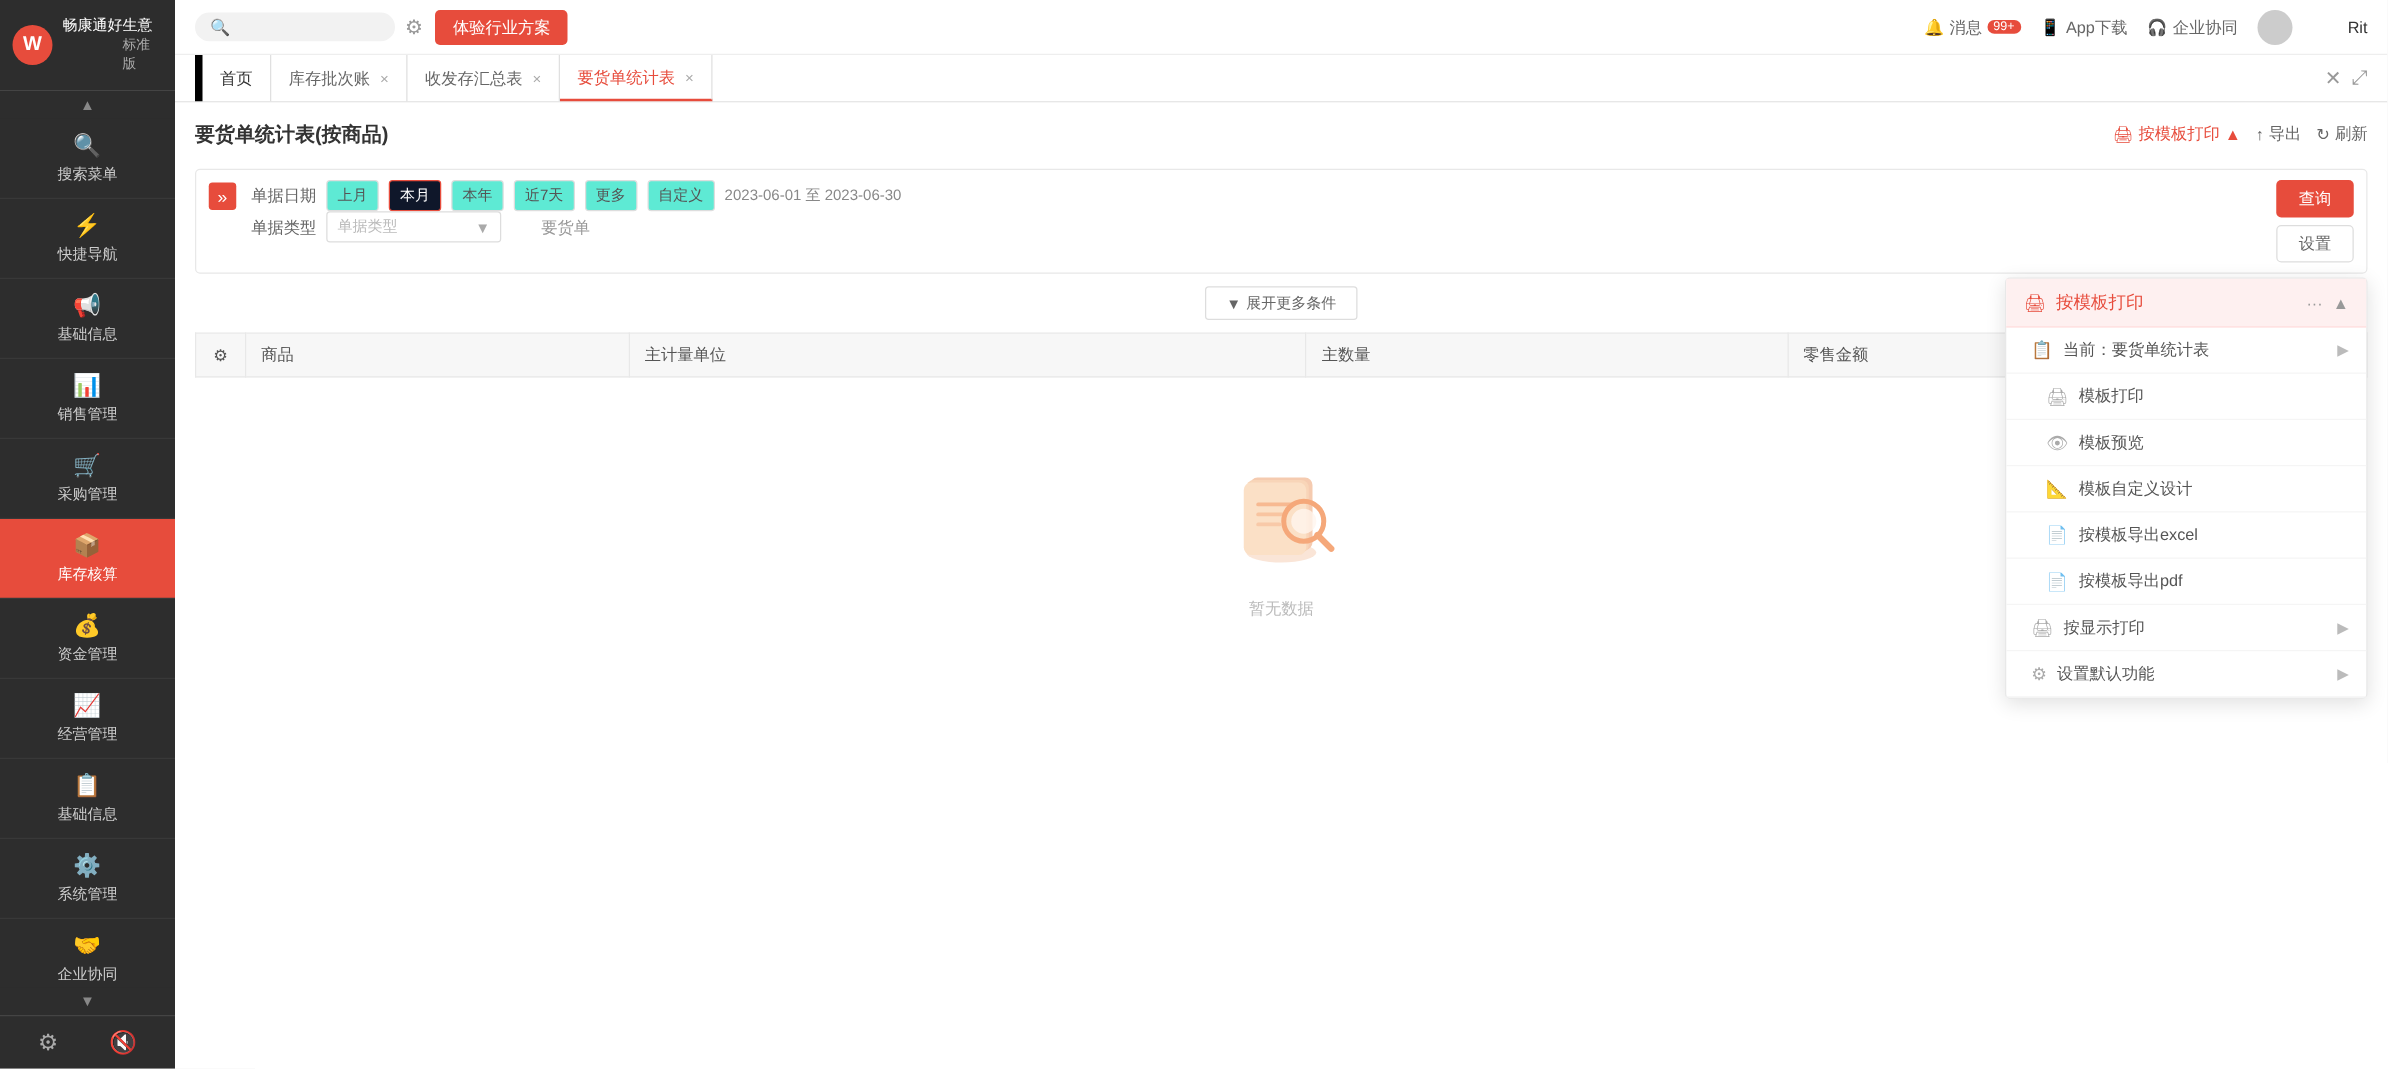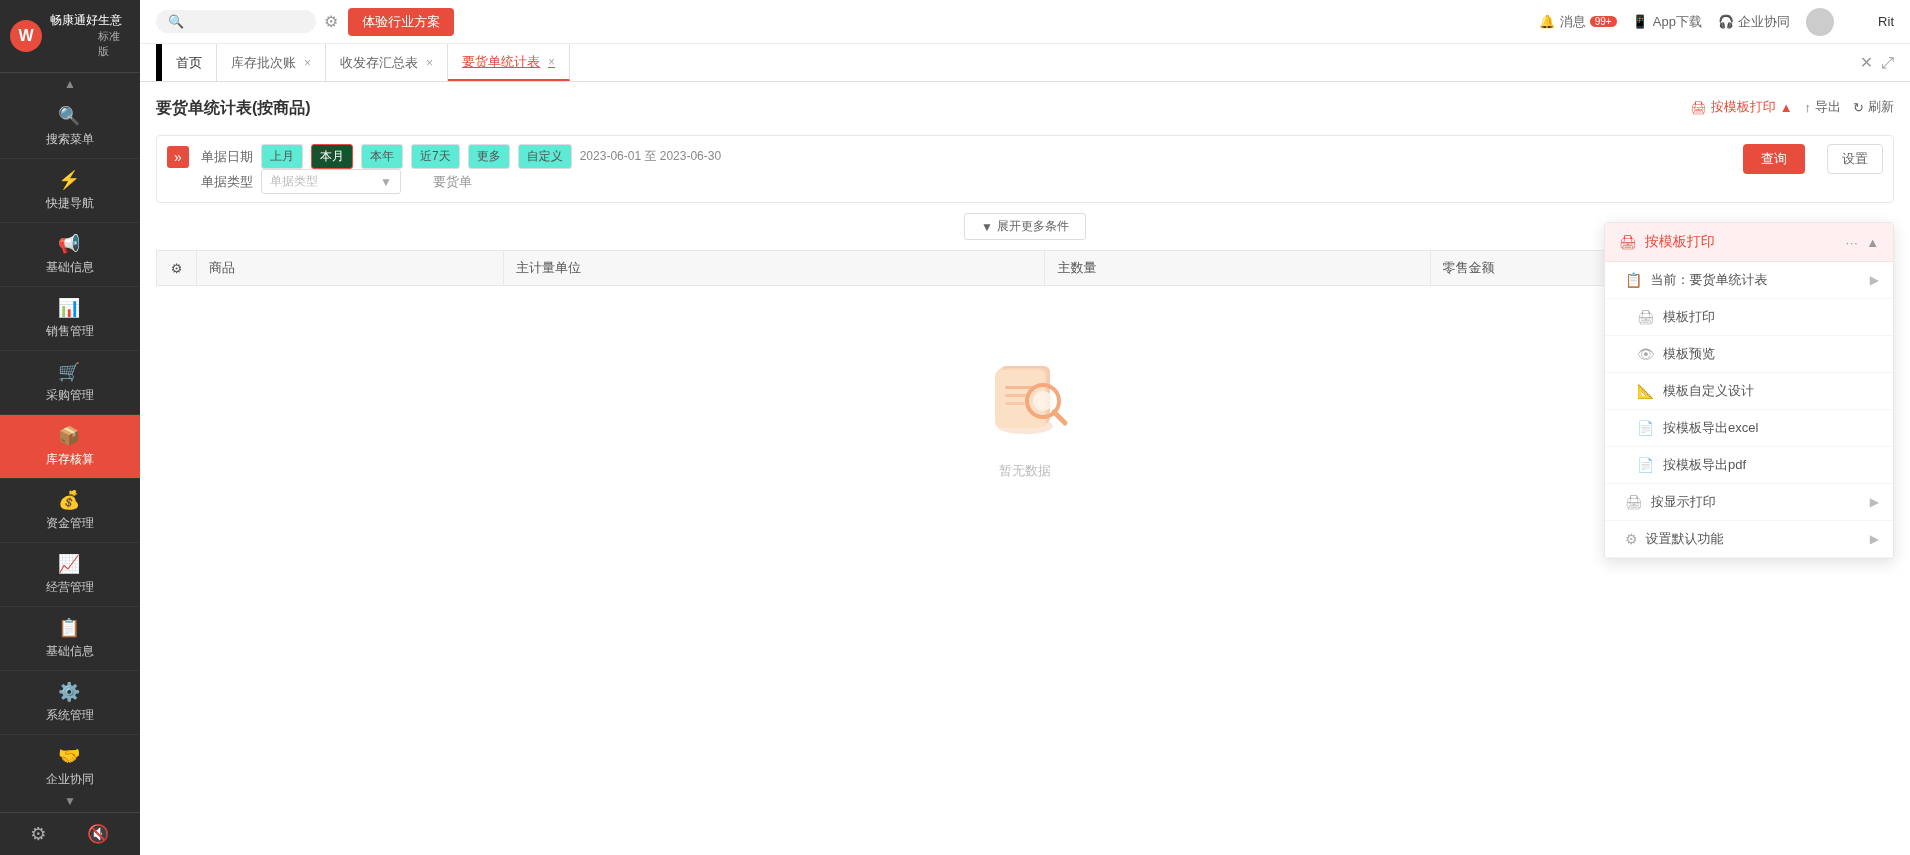--- a/index.html
+++ b/index.html
@@ -152,21 +152,21 @@
       height: 100%;
       font-size: 13px;
       color: #666;
       cursor: pointer;
       border-right: 1px solid #e0e0e0;
       position: relative;
       white-space: nowrap;
     }
     .tab:first-child { border-left: 6px solid #000000; }
     .tab .close-tab { margin-left: 8px; color: #aaa; font-size: 12px; cursor: pointer; }
-    .tab.active { background: #fff; color: #e74c3c; border-bottom: 2px solid #e74c3c; text-decoration: underline; }
+    .tab.active { background: #fff; color: #e74c3c; border-bottom: 2px solid #e74c3c; }
     .tab.home { color: #333; }
     .tab-actions { margin-left: auto; display: flex; gap: 8px; align-items: center; }
     .tab-action-btn { background: none; border: none; font-size: 16px; cursor: pointer; color: #999; }
 
     
     .page-content {
       flex: 1;
       overflow: auto;
       padding: 16px;
       background: #fff;
@@ -205,21 +205,21 @@
     .filter-label { color: #666; font-size: 13px; white-space: nowrap; }
     .filter-date-btn {
       padding: 3px 8px;
       border: 1px solid #ddd;
       background: #5eead4;
       border-radius: 3px;
       font-size: 12px;
       cursor: pointer;
       color: #555;
     }
-    .filter-date-btn.active { background: #14532d; color: #fff; border-color: #e74c3c; }
+    .filter-date-btn.active { background: #0f172a; color: #fff; border-color: #e74c3c; }
     .filter-date-range { color: #888; font-size: 12px; }
     .filter-select {
       display: flex;
       align-items: center;
       border: 1px solid #ddd;
       border-radius: 3px;
       padding: 3px 8px;
       background: #fff;
       min-width: 140px;
       cursor: pointer;
@@ -362,21 +362,21 @@
     }
     .settings-btn {
       background: #fff;
       color: #666;
       border: 1px solid #ddd;
       border-radius: 4px;
       padding: 5px 14px;
       font-size: 13px;
       cursor: pointer;
     }
-    .filter-actions { display: flex; flex-direction: row; gap: 22px; margin-left: auto; }
+    .filter-actions { display: flex; flex-direction: column; gap: 6px; margin-left: auto; }
   </style>
 </head>
 <body>
 
 <div class="sidebar">
   <div class="sidebar-header">
     <div class="sidebar-logo">
       <span>W</span>
     </div>
     <div class="sidebar-header-text">

